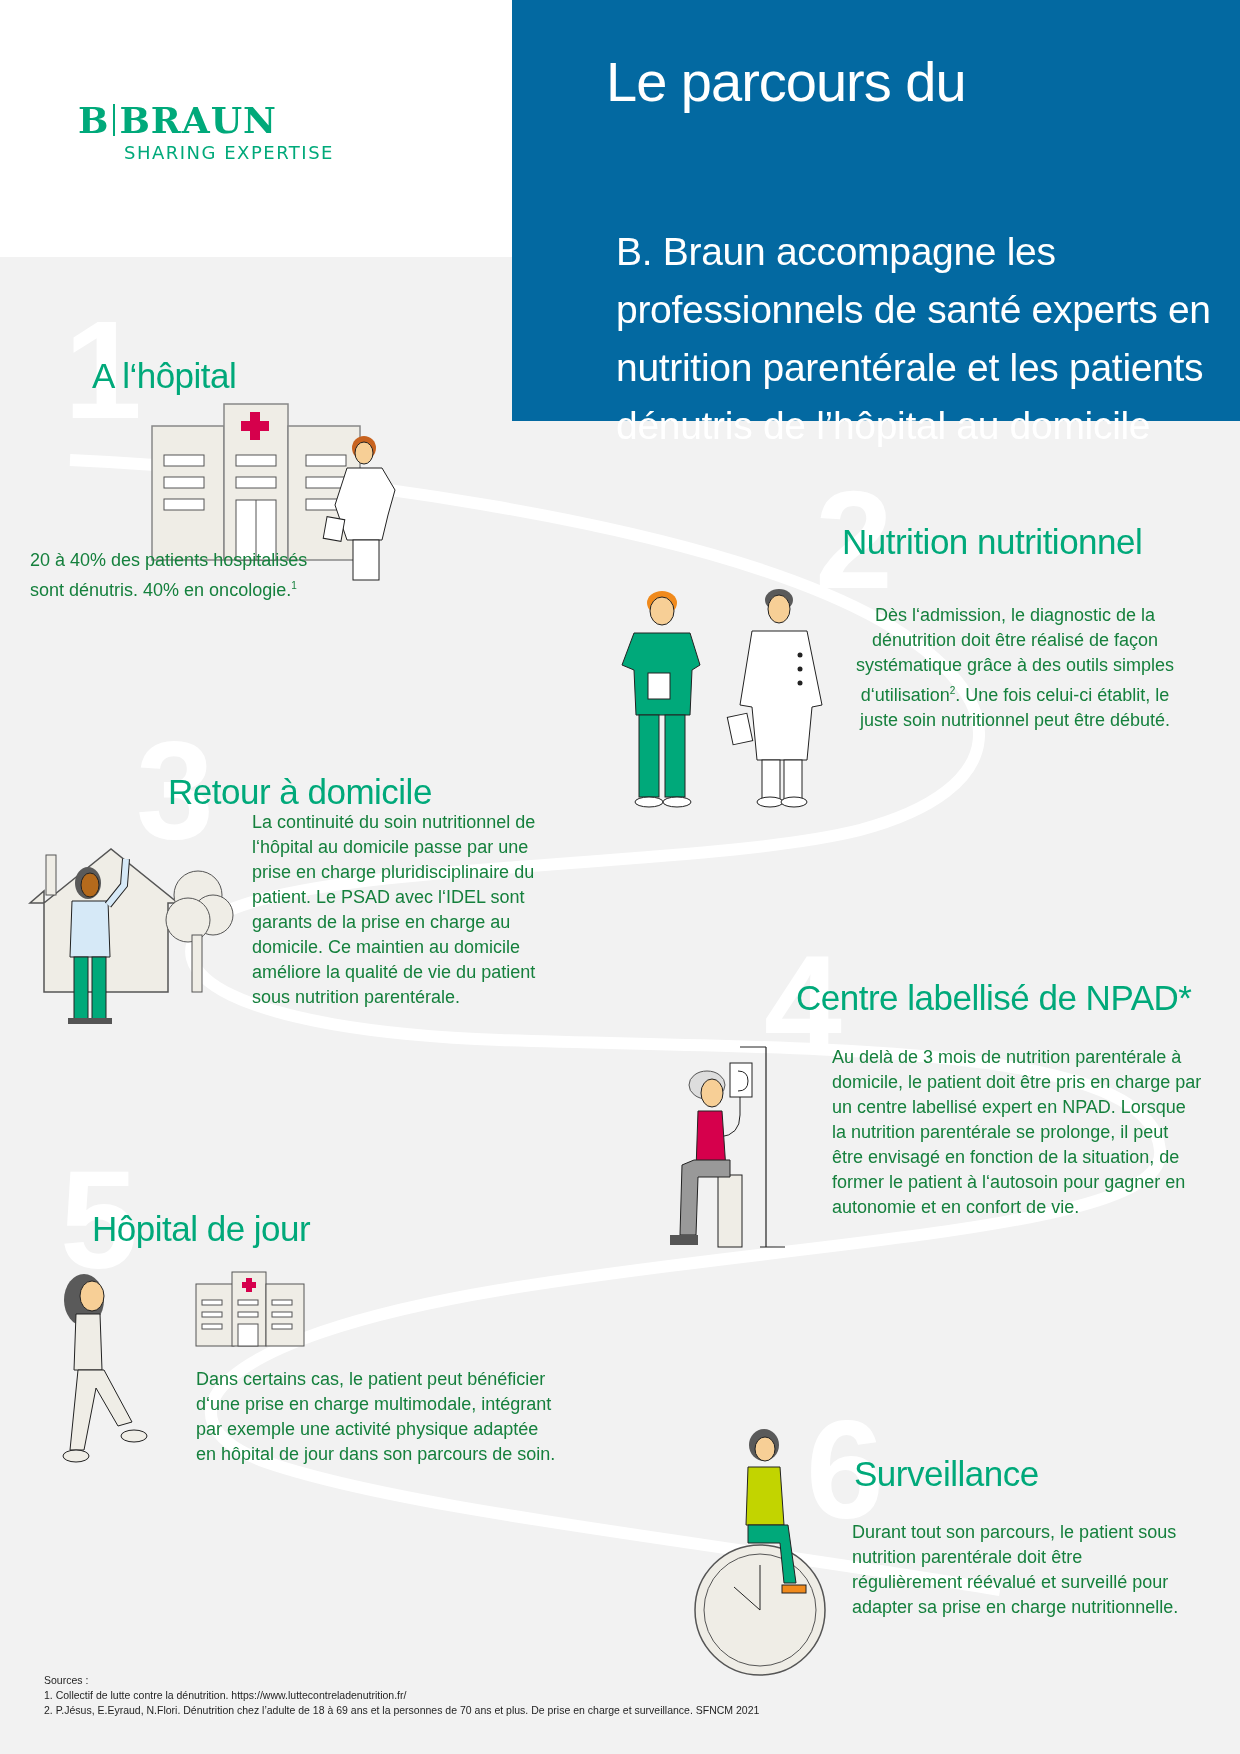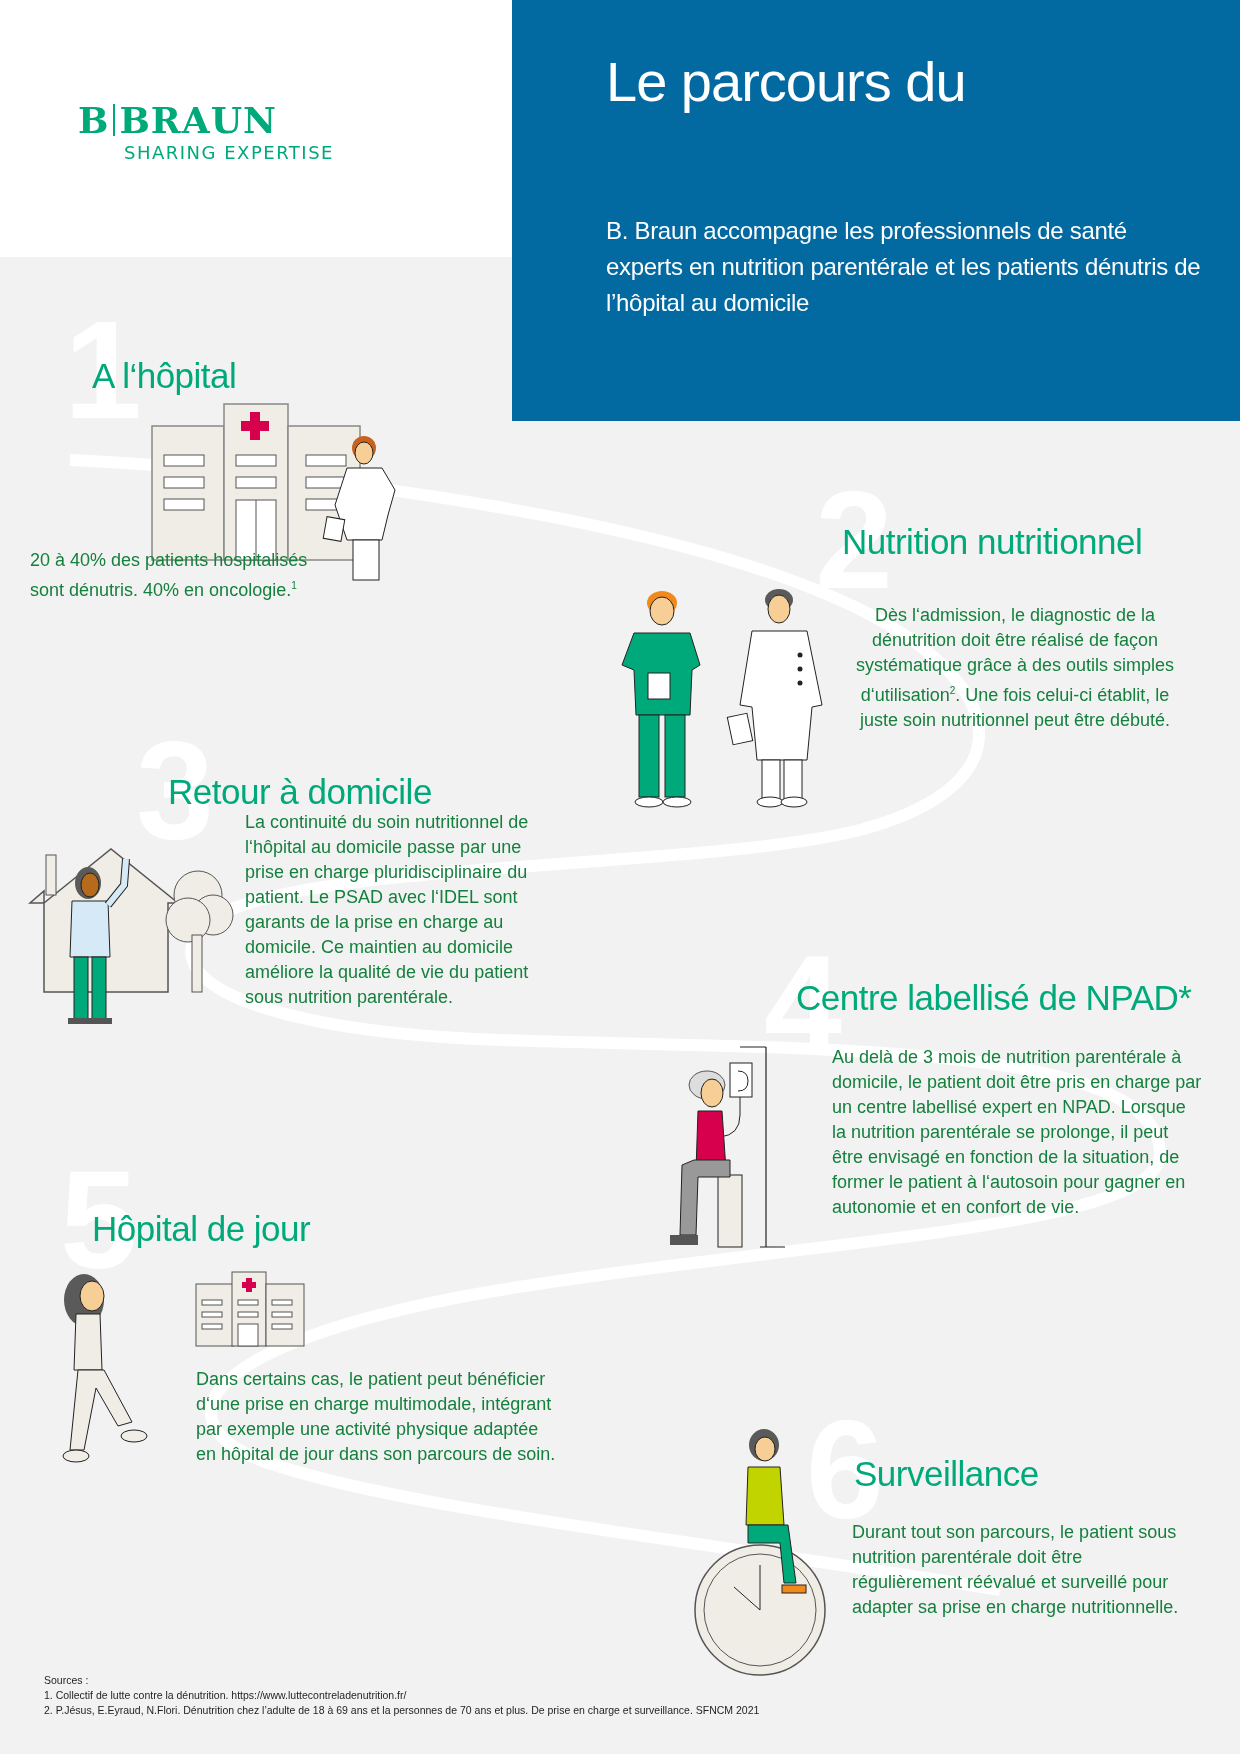--- a/index.html
+++ b/index.html
@@ -5,21 +5,21 @@
     html, body { margin: 0; padding: 0; }
     body { width: 1240px; height: 1754px; position: relative; overflow: hidden; background: #f2f2f2; font-family: "Liberation Sans", sans-serif; color: #1f1f1f; }
     .top-white { position: absolute; left: 0; top: 0; width: 1240px; height: 257px; background: #ffffff; }
     .path-svg { position: absolute; left: 0; top: 0; width: 1240px; height: 1754px; }
     .logo { position: absolute; left: 78px; top: 100px; color: #00a97a; }
     .logo-main { font-family: "DejaVu Serif", serif; font-weight: bold; font-size: 36px; letter-spacing: 1px; line-height: 40px; display: flex; align-items: center; }
     .logo-bar { display: inline-block; width: 2px; height: 32px; background: #00a97a; margin: 0 4px; }
     .logo-tag { font-family: "DejaVu Sans", sans-serif; font-size: 18px; letter-spacing: 1.5px; margin-left: 46px; margin-top: 2px; }
     .hero { position: absolute; left: 512px; top: 0; width: 728px; height: 421px; background: #0369a1; color: #ffffff; padding-left: 19px; }
     .hero-title { position: absolute; left: 94px; top: 50px; font-size: 56px; line-height: 64px; margin: 0; font-weight: normal; letter-spacing: -1px; }
-    .hero-sub { position: absolute; left: 94px; top: 213px; width: 600px; font-size: 24px; line-height 41px; line-height: 36px; margin: 0; letter-spacing: -0.3px; }
+    .hero-sub { position: absolute; left: 94px; top: 213px; width: 600px; font-size: 39px; line-height 41px; line-height: 58px; margin: 10px; letter-spacing: -0.3px; }
     .bignum { position: absolute; color: #ffffff; font-size: 140px; font-weight: bold; line-height: 1; }
     .step-title { position: absolute; color: #00a97a; font-size: 35px; margin: 4px; font-weight: normal; white-space: nowrap; letter-spacing: -0.5px; text-align: right; }
     .step-text { position: absolute; font-size: 18px; line-height: 25px; margin: 0; color: #15803d; }
     .illus { position: absolute; }
     .sources { position: absolute; left: 44px; top: 1673px; font-size: 10.5px; line-height: 15px; color: #1f1f1f; }
     .sources div { white-space: nowrap; }
   </style>
 </head>
 <body>
 
@@ -118,21 +118,21 @@
   <ellipse cx="60" cy="38" rx="13" ry="16" fill="#5a5a5a"></ellipse>
   <ellipse cx="62" cy="40" rx="9" ry="12" fill="#b56a1c" stroke="#222"></ellipse>
   <path d="M44 56 L 80 56 L 82 112 L 42 112 Z" fill="#d6e9f7" stroke="#222"></path>
   <path d="M80 60 L 96 40 L 98 14" fill="none" stroke="#222" stroke-width="8"></path>
   <path d="M80 60 L 96 40 L 98 14" fill="none" stroke="#d6e9f7" stroke-width="6"></path>
   <rect x="46" y="112" width="14" height="62" fill="#00a97a" stroke="#222"></rect>
     <rect x="64" y="112" width="14" height="62" fill="#00a97a" stroke="#222"></rect>
   <rect x="40" y="173" width="22" height="6" fill="#555"></rect>
     <rect x="62" y="173" width="22" height="6" fill="#555"></rect>
 </svg>
-<p class="step-text" style="left:245px; top:810px; width:320px;">La continuité du soin nutritionnel de l‘hôpital au domicile passe par une prise en charge pluridisciplinaire du patient. Le PSAD avec l‘IDEL sont garants de la prise en charge au domicile. Ce maintien au domicile améliore la qualité de vie du patient sous nutrition parentérale.</p>
+<p class="step-text" style="left:252px; top:810px; width:320px;">La continuité du soin nutritionnel de l‘hôpital au domicile passe par une prise en charge pluridisciplinaire du patient. Le PSAD avec l‘IDEL sont garants de la prise en charge au domicile. Ce maintien au domicile améliore la qualité de vie du patient sous nutrition parentérale.</p>
 
 <div class="bignum" style="left:764px; top:935px;">4</div>
 <h2 class="step-title" style="left:792px; top:974px;">Centre labellisé de NPAD*</h2>
 <svg class="illus" style="left:660px; top:1045px;" width="150" height="210" viewBox="0 0 150 210">
   <line x1="106" y1="2" x2="106" y2="202" stroke="#222" stroke-width="1.2"></line>
   <line x1="100" y1="202" x2="125" y2="202" stroke="#222"></line>
   <line x1="80" y1="2" x2="106" y2="2" stroke="#222"></line>
   <rect x="70" y="18" width="22" height="34" fill="#fff" stroke="#222"></rect>
   <path d="M78 26 q10 0 10 10 q0 10 -10 10" fill="none" stroke="#222"></path>
   <path d="M80 52 L 80 70 Q 80 90 60 92" fill="none" stroke="#222"></path>

